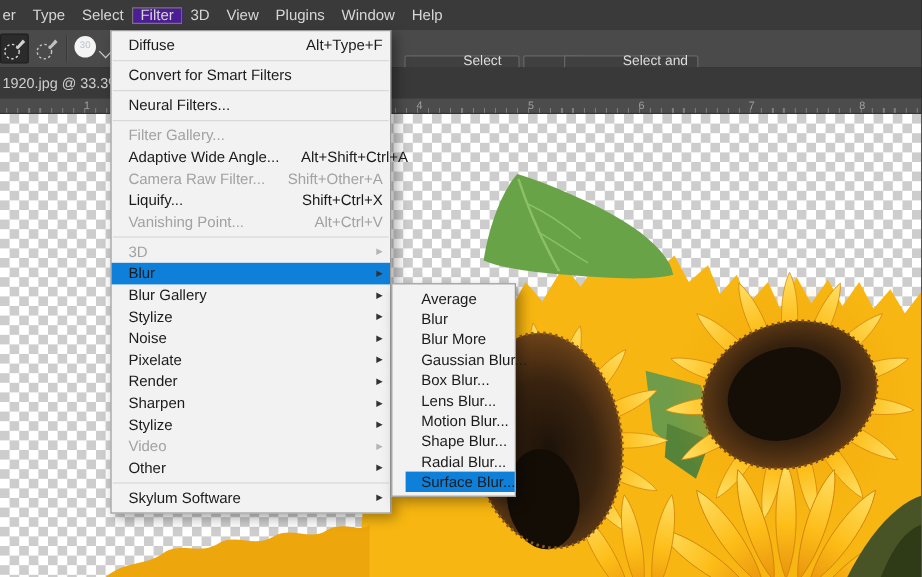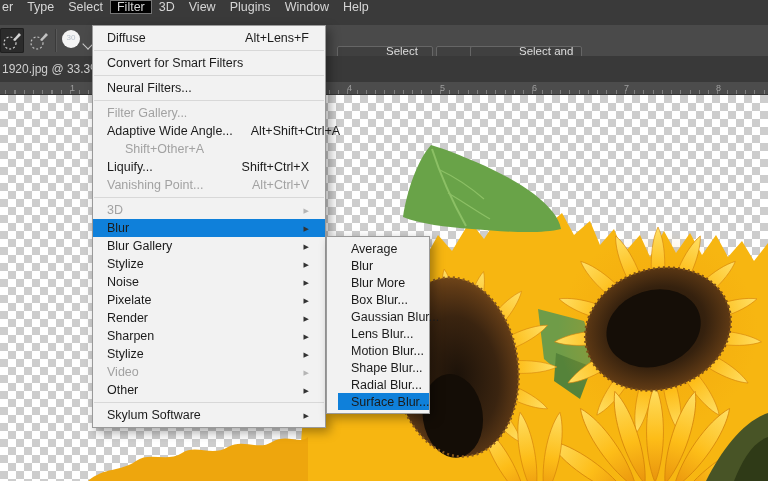--- a/index.html
+++ b/index.html
@@ -8,25 +8,25 @@
   html,body{margin:0;padding:0;background:#222;}
   #app{
     position:relative;width:768px;height:481px;overflow:hidden;
     font-family:"Liberation Sans",sans-serif;background:#3a3a3a;
     -webkit-font-smoothing:antialiased;
   }
   
   .menubar{
     position:absolute;left:0;top:0;width:768px;height:25px;
     background:#3a3a3a;border-bottom:1px solid #2a2a2a;
-    display:flex;align-items:flex-start;color:#d6d6d6;font-size:12.5px;
+    display:flex;align-items:center;color:#d6d6d6;font-size:12.5px;
   }
   .mb-item{display:flex;align-items:center;padding:0 7px;cursor:default;}
   .mb-item:first-child{padding-left:2px;}
-  .mb-item.active{background:#000000;box-shadow:inset 0 0 0 1px #767676;}
+  .mb-item.active{background:#4c1d95;box-shadow:inset 0 0 0 1px #767676;}
   
   .optionsbar{
     position:absolute;left:0;top:25px;width:768px;height:31px;
     background:#4a4a4a;border-bottom:1px solid #333;
   }
   .toolbox{position:absolute;top:3px;width:24px;height:25px;border-radius:2px;
     display:flex;align-items:center;justify-content:center;}
   .toolbox.pressed{background:#2b2b2b;box-shadow:inset 0 0 0 1px #1f1f1f;}
   .tb-divider{position:absolute;left:55px;top:4px;width:1px;height:23px;background:#3a3a3a;border-right:1px solid #585858;}
   .brush-preview{position:absolute;left:62px;top:5px;width:18px;height:18px;border-radius:50%;background:#f4f4f4;}
@@ -67,21 +67,21 @@
   }
   .canvas svg{position:absolute;left:0;top:0;}
   
   .menu{
     position:absolute;background:#f2f2f2;border:1px solid #9a9a9a;
     box-shadow:4px 4px 10px rgba(0,0,0,.35);z-index:20;box-sizing:border-box;
     padding:3px 0;color:#1b1b1b;font-size:12.5px;
   }
   #filter-menu{left:92px;top:25px;width:234px;}
   #blur-submenu{left:326px;top:236px;width:104px;padding-left:11px;}
-  .mrow{height:18px;display:flex;align-items:center;padding:0 16px 0 14px;cursor:default;}
+  .mrow{height:18px;display:flex;align-items:center;padding:0 6px 0 14px;cursor:default;}
   #blur-submenu .mrow{height:17px;padding:0 8px 0 13px;}
   .mrow .ml{flex:1;white-space:nowrap;}
   .mrow .ms{margin-left:18px;white-space:nowrap;}
   .mrow .arr{font-size:7px;margin-left:8px;color:#333;line-height:1;}
   .mrow.dis{color:#a2a2a2;}
   .mrow.dis .arr{color:#b5b5b5;}
   .mrow.hl{background:var(--menu-highlight);}
   .msep{height:1px;background:#d8d8d8;margin:3px 1px;}
 </style>
 </head>
@@ -236,39 +236,40 @@
       </g>
 
       <path fill="#485426" d="M706,386 L768,386 L768,318 C744,326 722,354 706,386 Z"></path>
       <path fill="#2f3a17" d="M734,386 L768,386 L768,342 C752,348 742,366 734,386 Z"></path>
     </svg>
   </div>
 
   <div class="menu" id="filter-menu">
     <div class="mrow">
       <span class="ml">Diffuse</span>
-      <span class="ms">Alt+Lens+F</span>
+      <span class="ms">Alt+Type+F</span>
     </div>
     <div class="msep"></div>
     <div class="mrow">
       <span class="ml">Convert for Smart Filters</span>
     </div>
     <div class="msep"></div>
     <div class="mrow">
       <span class="ml">Neural Filters...</span>
     </div>
     <div class="msep"></div>
     <div class="mrow dis">
       <span class="ml">Filter Gallery...</span>
     </div>
     <div class="mrow">
       <span class="ml">Adaptive Wide Angle...</span>
       <span class="ms">Alt+Shift+Ctrl+A</span>
     </div>
     <div class="mrow dis">
+      <span class="ml">Camera Raw Filter...</span>
       <span class="ms">Shift+Other+A</span>
     </div>
     <div class="mrow">
       <span class="ml">Liquify...</span>
       <span class="ms">Shift+Ctrl+X</span>
     </div>
     <div class="mrow dis">
       <span class="ml">Vanishing Point...</span>
       <span class="ms">Alt+Ctrl+V</span>
     </div>
@@ -328,24 +329,24 @@
     <div class="mrow">
       <span class="ml">Average</span>
     </div>
     <div class="mrow">
       <span class="ml">Blur</span>
     </div>
     <div class="mrow">
       <span class="ml">Blur More</span>
     </div>
     <div class="mrow">
+      <span class="ml">Gaussian Blur...</span>
+    </div>
+    <div class="mrow">
       <span class="ml">Box Blur...</span>
-    </div>
-    <div class="mrow">
-      <span class="ml">Gaussian Blur...</span>
     </div>
     <div class="mrow">
       <span class="ml">Lens Blur...</span>
     </div>
     <div class="mrow">
       <span class="ml">Motion Blur...</span>
     </div>
     <div class="mrow">
       <span class="ml">Shape Blur...</span>
     </div>

